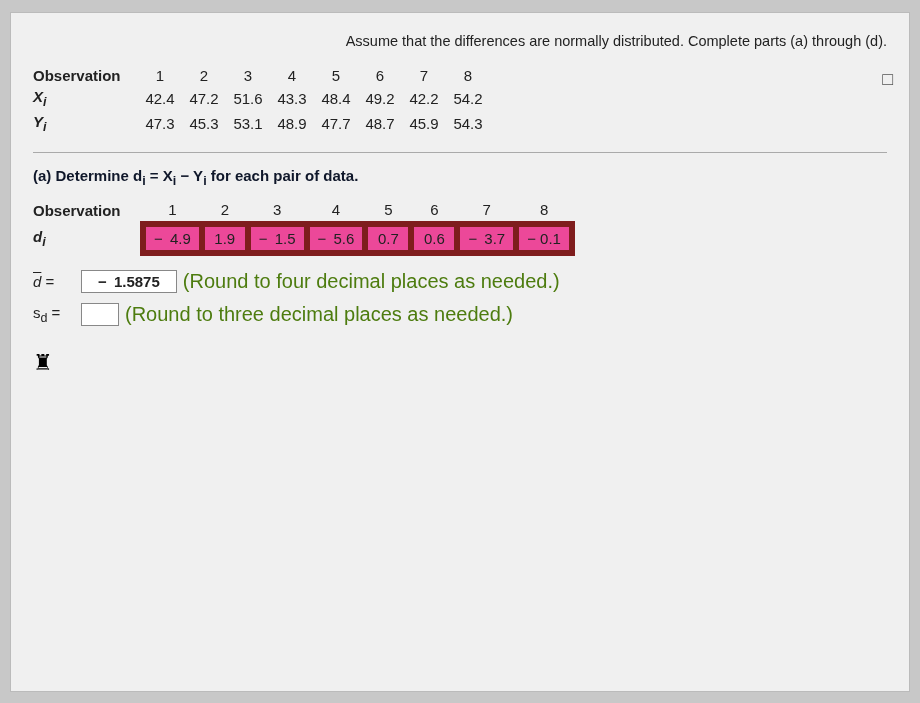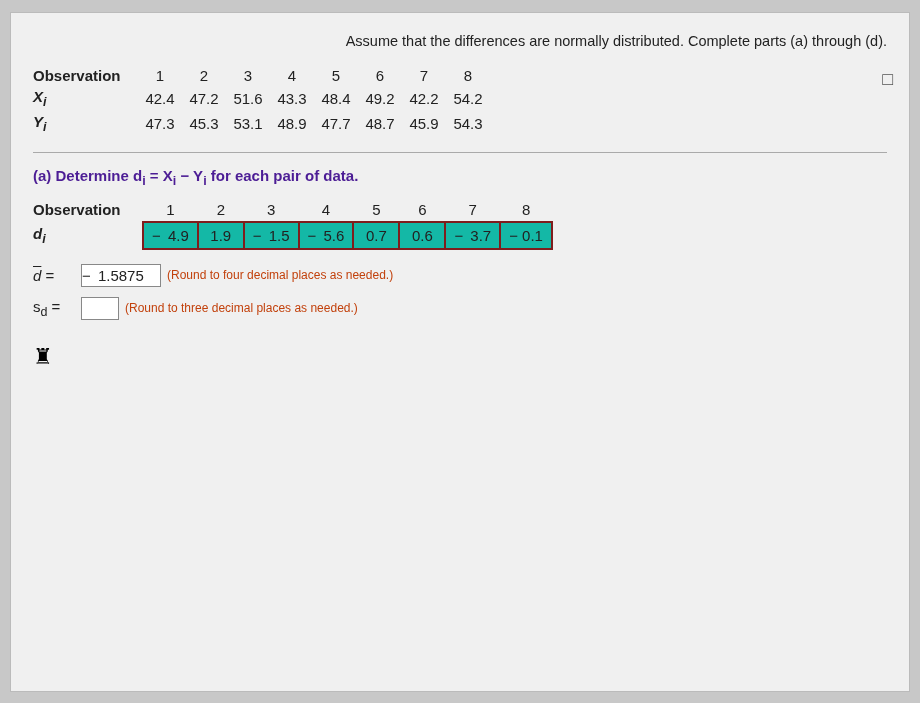--- a/index.html
+++ b/index.html
@@ -56,21 +56,21 @@
       border: none;
       border-top: 1px solid #aaa;
       margin: 16px 0 14px 0;
     }
 
     
     .part-label {
       font-weight: bold;
       font-size: 15px;
       margin-bottom: 10px;
-      color: #4c1d95;
+      color: #0f172a;
     }
 
     
     .di-table {
       border-collapse: collapse;
       margin-bottom: 4px;
     }
     .di-table td {
       font-size: 15px;
       color: #222;
@@ -80,22 +80,22 @@
       vertical-align: middle;
     }
     .di-table td:first-child {
       font-weight: bold;
       text-align: left;
       min-width: 110px;
       padding-left: 0;
       border: none;
     }
     .di-table .bordered {
-      border: 2px solid #7f1d1d;
-      background: #14b8a6;
+      border: 6px solid #7f1d1d;
+      background: #ec4899;
       min-width: 46px;
     }
     .di-table .obs-row td {
       border: none;
     }
 
     
     .note-text {
       font-size: 14px;
       color: #333;
@@ -114,40 +114,41 @@
       font-size: 15px;
       color: #222;
     }
     .formula-label {
       min-width: 42px;
       font-size: 15px;
     }
     .value-box {
       border: 1px solid #888;
       background: #fff;
-      padding: 2px 0;
+      padding: 2px 16px;
       min-width: 80px;
       font-size: 15px;
       margin: 0 6px;
       color: #222;
       display: inline-block;
+      font-weight: bold;
     }
     .value-box-empty {
       border: 1px solid #888;
       background: #fff;
       padding: 2px 8px;
       min-width: 38px;
       font-size: 15px;
       margin: 0 6px;
       color: #222;
       display: inline-block;
     }
     .helper-text {
-      font-size: 12px;
-      color: #c2410c;
+      font-size: 20px;
+      color: #4d7c0f;
     }
 
     
     .corner-icon {
       position: absolute;
       top: 56px;
       right: 16px;
       font-size: 18px;
       color: #555;
       cursor: pointer;

